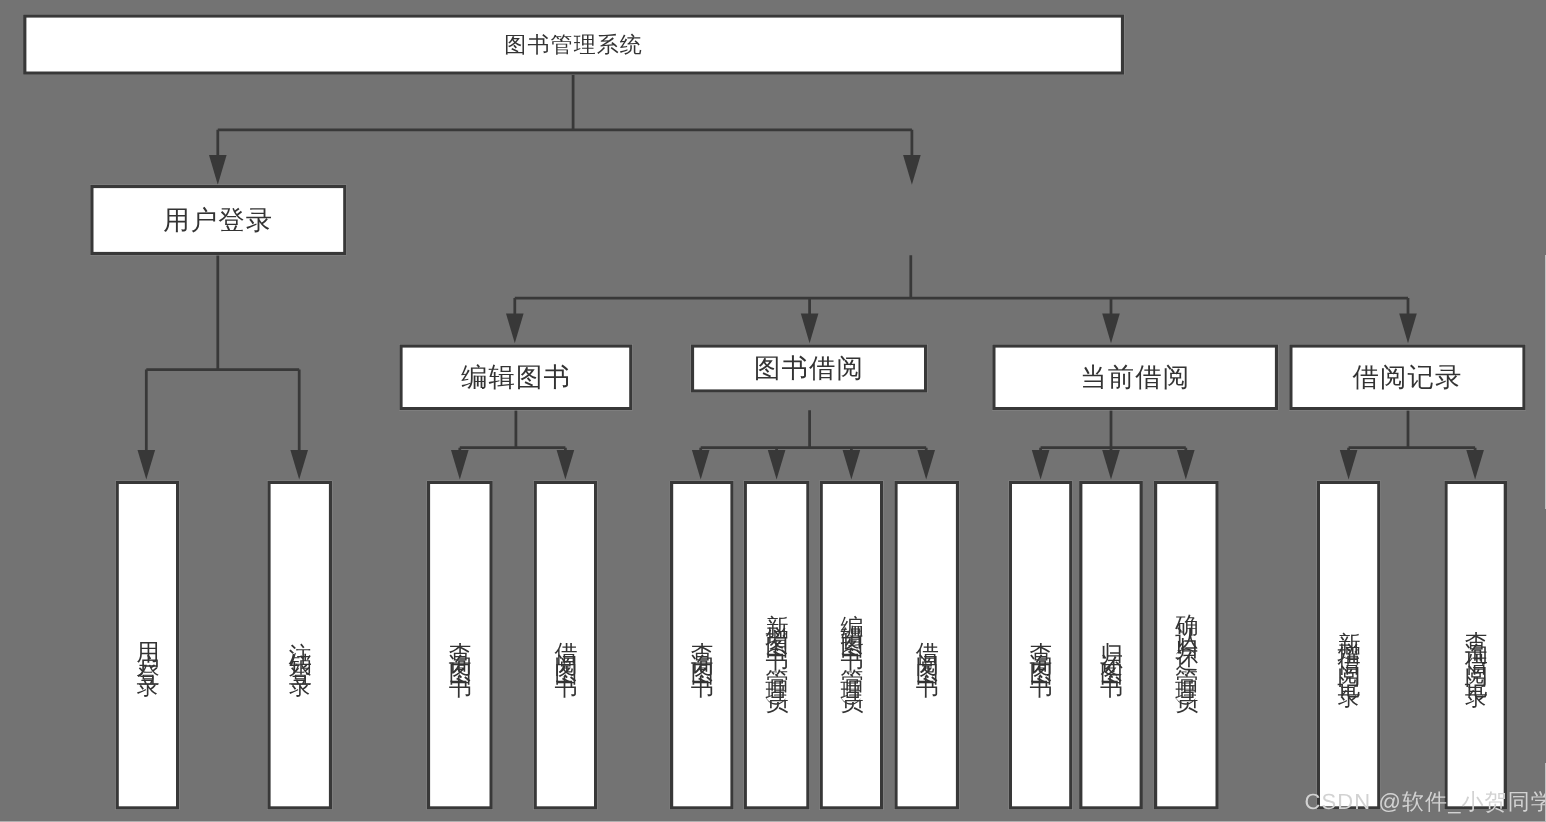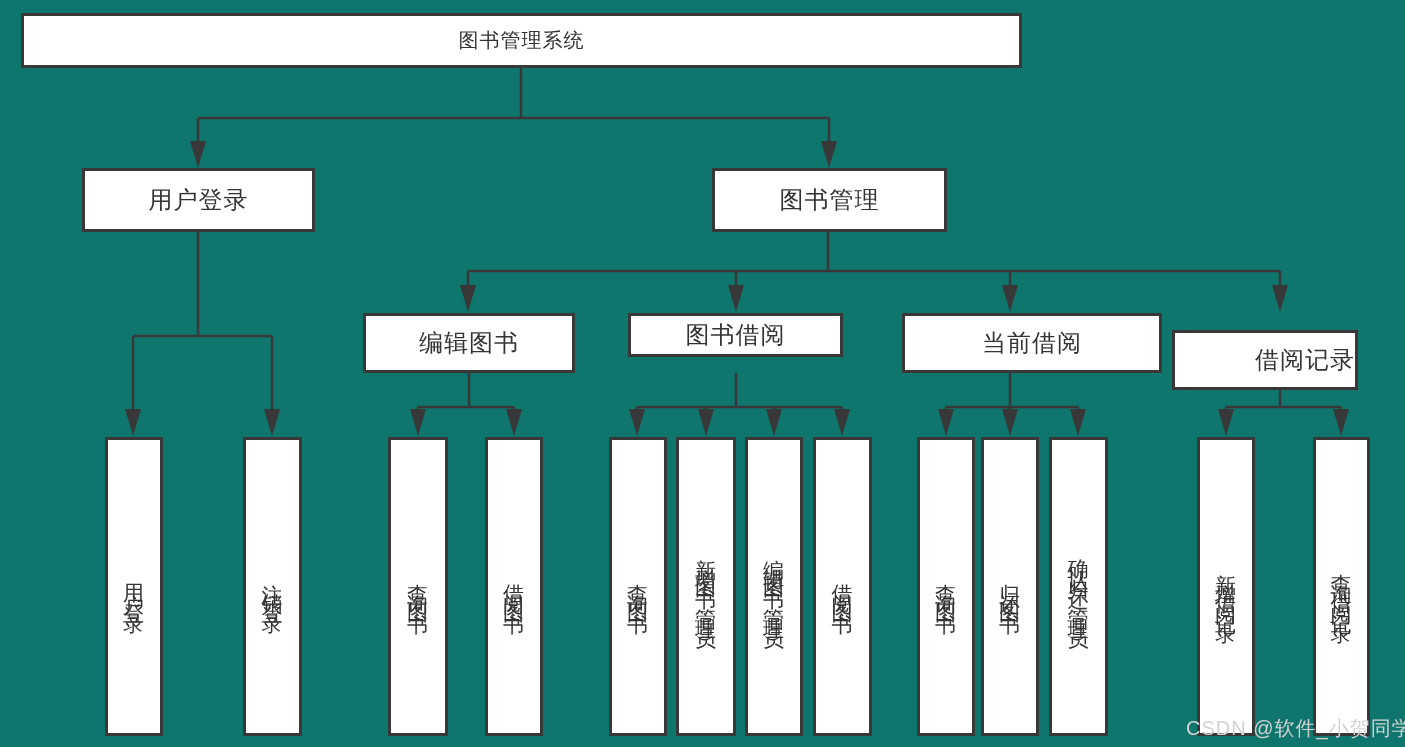--- a/index.html
+++ b/index.html
@@ -1,19 +1,19 @@
 <!DOCTYPE html>
 <html><head>
 <meta charset="utf-8">
 <style>
   html,body{margin:0;padding:0;background:#ffffff;}
   #canvas{
     position:relative;
     width:1405px;height:747px;
-    background:#0f766e;
+    background:#737373;
     font-family:"Liberation Sans",sans-serif;
     overflow:hidden;
   }
   #connector-svg{position:absolute;left:0;top:0;width:1405px;height:747px;}
   .node{
     position:absolute;
     box-sizing:border-box;
     background:#ffffff;
     border:3px solid #383838;
     display:flex;align-items:center;justify-content:center;
@@ -79,34 +79,31 @@
     </g>
   </svg>
 
   <div class="node hnode root" style="left:21px;top:13px;width:1001px;height:55px;">
     <span>图书管理系统</span>
   </div>
 
   <div class="node hnode" style="left:82px;top:168px;width:233px;height:64px;">
     <span>用户登录</span>
   </div>
-  <div class="node hnode" style="left:712px;top:168px;width:235px;height:64px;">
-    <span>图书管理</span>
-  </div>
 
   <div class="node hnode" style="left:363px;top:313px;width:212px;height:60px;">
     <span>编辑图书</span>
   </div>
   <div class="node hnode" style="left:628px;top:313px;width:215px;height:44px;">
     <span>图书借阅</span>
   </div>
   <div class="node hnode" style="left:902px;top:313px;width:260px;height:60px;">
     <span>当前借阅</span>
   </div>
-  <div class="node hnode" style="left:1172px;top:330px;width:186px;height:60px;justify-content:flex-end;">
+  <div class="node hnode" style="left:1172px;top:313px;width:215px;height:60px;">
     <span>借阅记录</span>
   </div>
 
   <div class="node vnode" style="left:105px;top:437px;width:58px;height:299px;">
     <span>用户登录</span>
   </div>
   <div class="node vnode" style="left:243px;top:437px;width:59px;height:299px;">
     <span>注销登录</span>
   </div>
 

